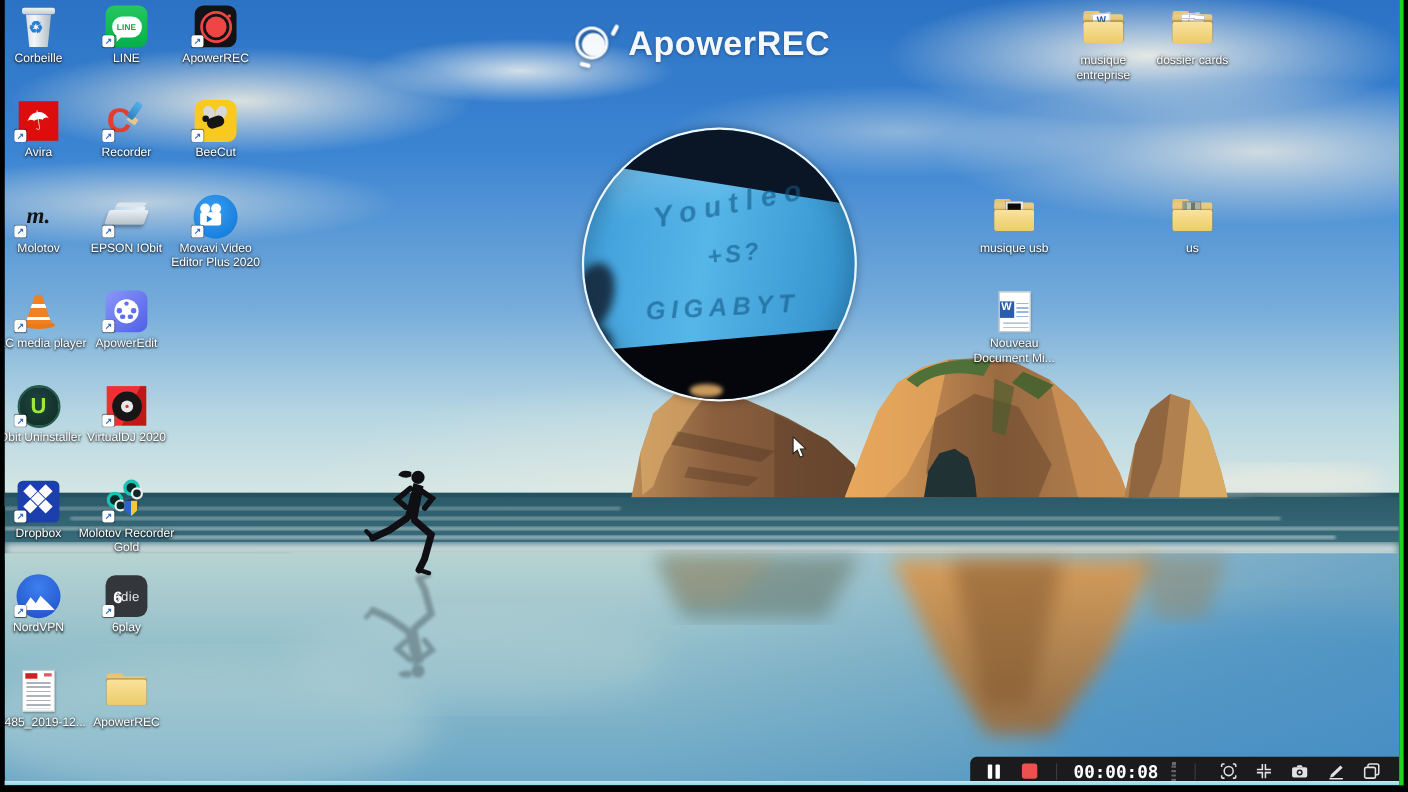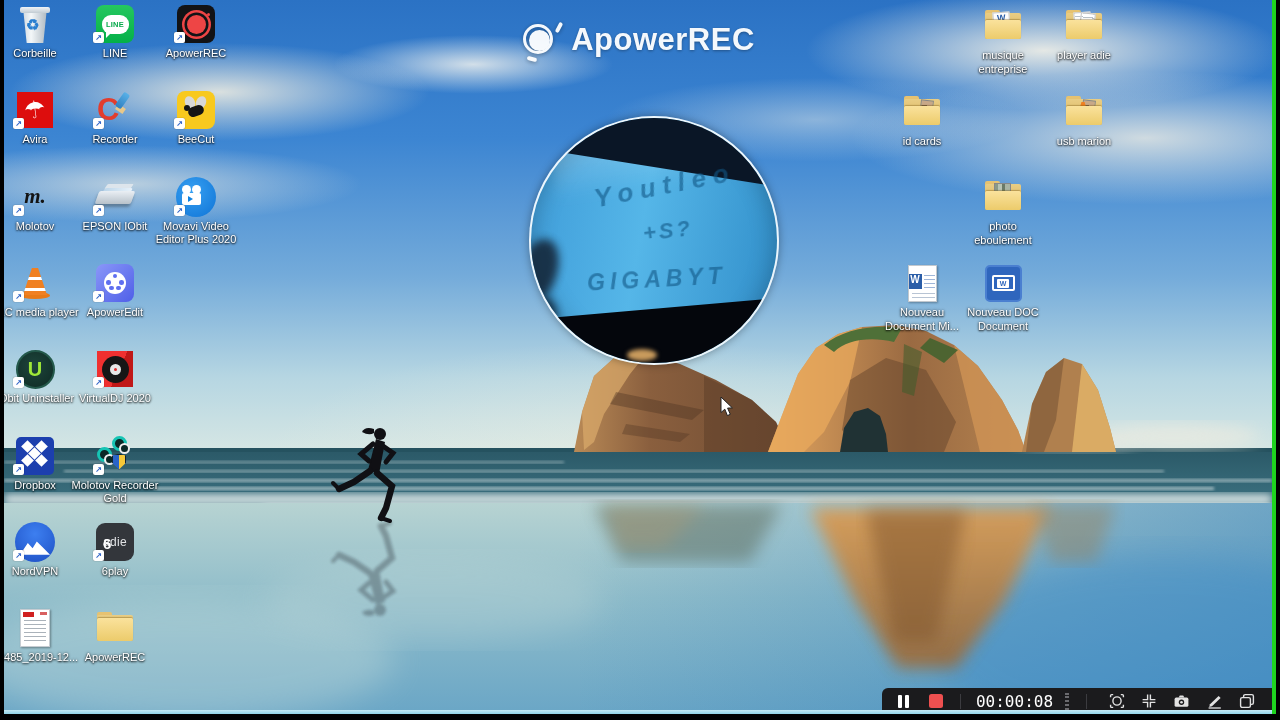--- a/index.html
+++ b/index.html
@@ -181,21 +181,21 @@
   .cursor{position:absolute;left:716px;top:397px;z-index:40;}
 
   
   .toolbar{position:absolute;left:882px;top:688px;width:398px;height:26px;background:#1b1b1d;
            border-radius:6px 0 0 0;display:flex;align-items:center;z-index:45;padding-left:16px;}
   .tb-pause{display:flex;gap:3.5px;cursor:pointer;}
   .tb-pause i{display:block;width:3.5px;height:13px;background:#fff;border-radius:1px;}
   .tb-stop{width:14px;height:14px;background:#ee5050;border-radius:2.5px;margin-left:20px;cursor:pointer;}
   .tb-sep{width:1px;height:15px;background:#3c3c40;margin-left:17px;}
   .tb-timer{margin-left:12px;width:84px;text-align:center;font-family:"DejaVu Sans Mono",monospace;
-            font-size:16px;font-weight:normal;color:#fff;letter-spacing:0;}
+            font-size:16px;font-weight:bold;color:#fff;letter-spacing:0;}
   .tb-handle{width:4px;height:17px;border-left:2px dotted #6a6a6e;border-right:2px dotted #6a6a6e;margin-left:8px;cursor:grab;}
   .tb-icons{display:flex;align-items:center;margin-left:22px;gap:16px;}
   .tb-icons svg{display:block;cursor:pointer;}
 </style>
 </head>
 <body>
 
 <div id="stage">
   <div id="desktop">
     <div class="sky"></div>
@@ -538,75 +538,53 @@
       <div class="cell" style="left: 1042px; top: 5px;">
         <div class="ico">
           <div class="fold">
             <i class="fold-tab"></i>
             <i class="fold-back"></i>
             <i class="fitem fi-paper fi-lines"></i>
             <i class="fitem fi-paper2 fi-lines"></i>
             <i class="fold-front"></i>
           </div>
         </div>
-        <div class="lbl">player adie</div>
-      </div>
-      <div class="cell" style="left: 880px; top: 90.7px;">
+        <div class="lbl">dossier cards</div>
+      </div>
+      <div class="cell" style="left: 880px; top: 176.4px;">
         <div class="ico">
           <div class="fold">
             <i class="fold-tab"></i>
             <i class="fold-back"></i>
-            <i class="fitem fi-photo2"></i>
+            <i class="fitem fi-black"></i>
             <i class="fold-front"></i>
           </div>
         </div>
-        <div class="lbl">id cards</div>
-      </div>
-      <div class="cell" style="left: 1042px; top: 90.7px;">
-        <div class="ico">
-          <div class="fold">
-            <i class="fold-tab"></i>
-            <i class="fold-back"></i>
-            <i class="fitem fi-photo2"></i>
-            <i class="fitem fi-cone"></i>
-            <i class="fold-front"></i>
-          </div>
-        </div>
-        <div class="lbl">usb marion</div>
-      </div>
-      <div class="cell" style="left: 961px; top: 176.4px;">
+        <div class="lbl">musique usb</div>
+      </div>
+      <div class="cell" style="left: 1042px; top: 176.4px;">
         <div class="ico">
           <div class="fold">
             <i class="fold-tab"></i>
             <i class="fold-back"></i>
             <i class="fitem fi-photo"></i>
             <i class="fold-front"></i>
           </div>
         </div>
-        <div class="lbl">photo eboulement</div>
+        <div class="lbl">us</div>
       </div>
       <div class="cell" style="left: 880px; top: 262.1px;">
         <div class="ico">
           <div class="ic-wdoc">
             <i class="wdoc-w">W</i>
             <i class="wdoc-ln"></i>
             <i class="wdoc-ln2"></i>
           </div>
         </div>
         <div class="lbl">Nouveau Document Mi...</div>
-      </div>
-      <div class="cell" style="left: 961px; top: 262.1px;">
-        <div class="ico">
-          <div class="ic-wdde">
-            <div class="wdde-mon">
-              <div class="wdde-w">W</div>
-            </div>
-          </div>
-        </div>
-        <div class="lbl">Nouveau DOC Document</div>
       </div>
     </div>
 
   <div class="toolbar">
     <div class="tb-pause">
         <i></i>
         <i></i>
       </div>
     <div class="tb-stop"></div>
     <div class="tb-sep"></div>

